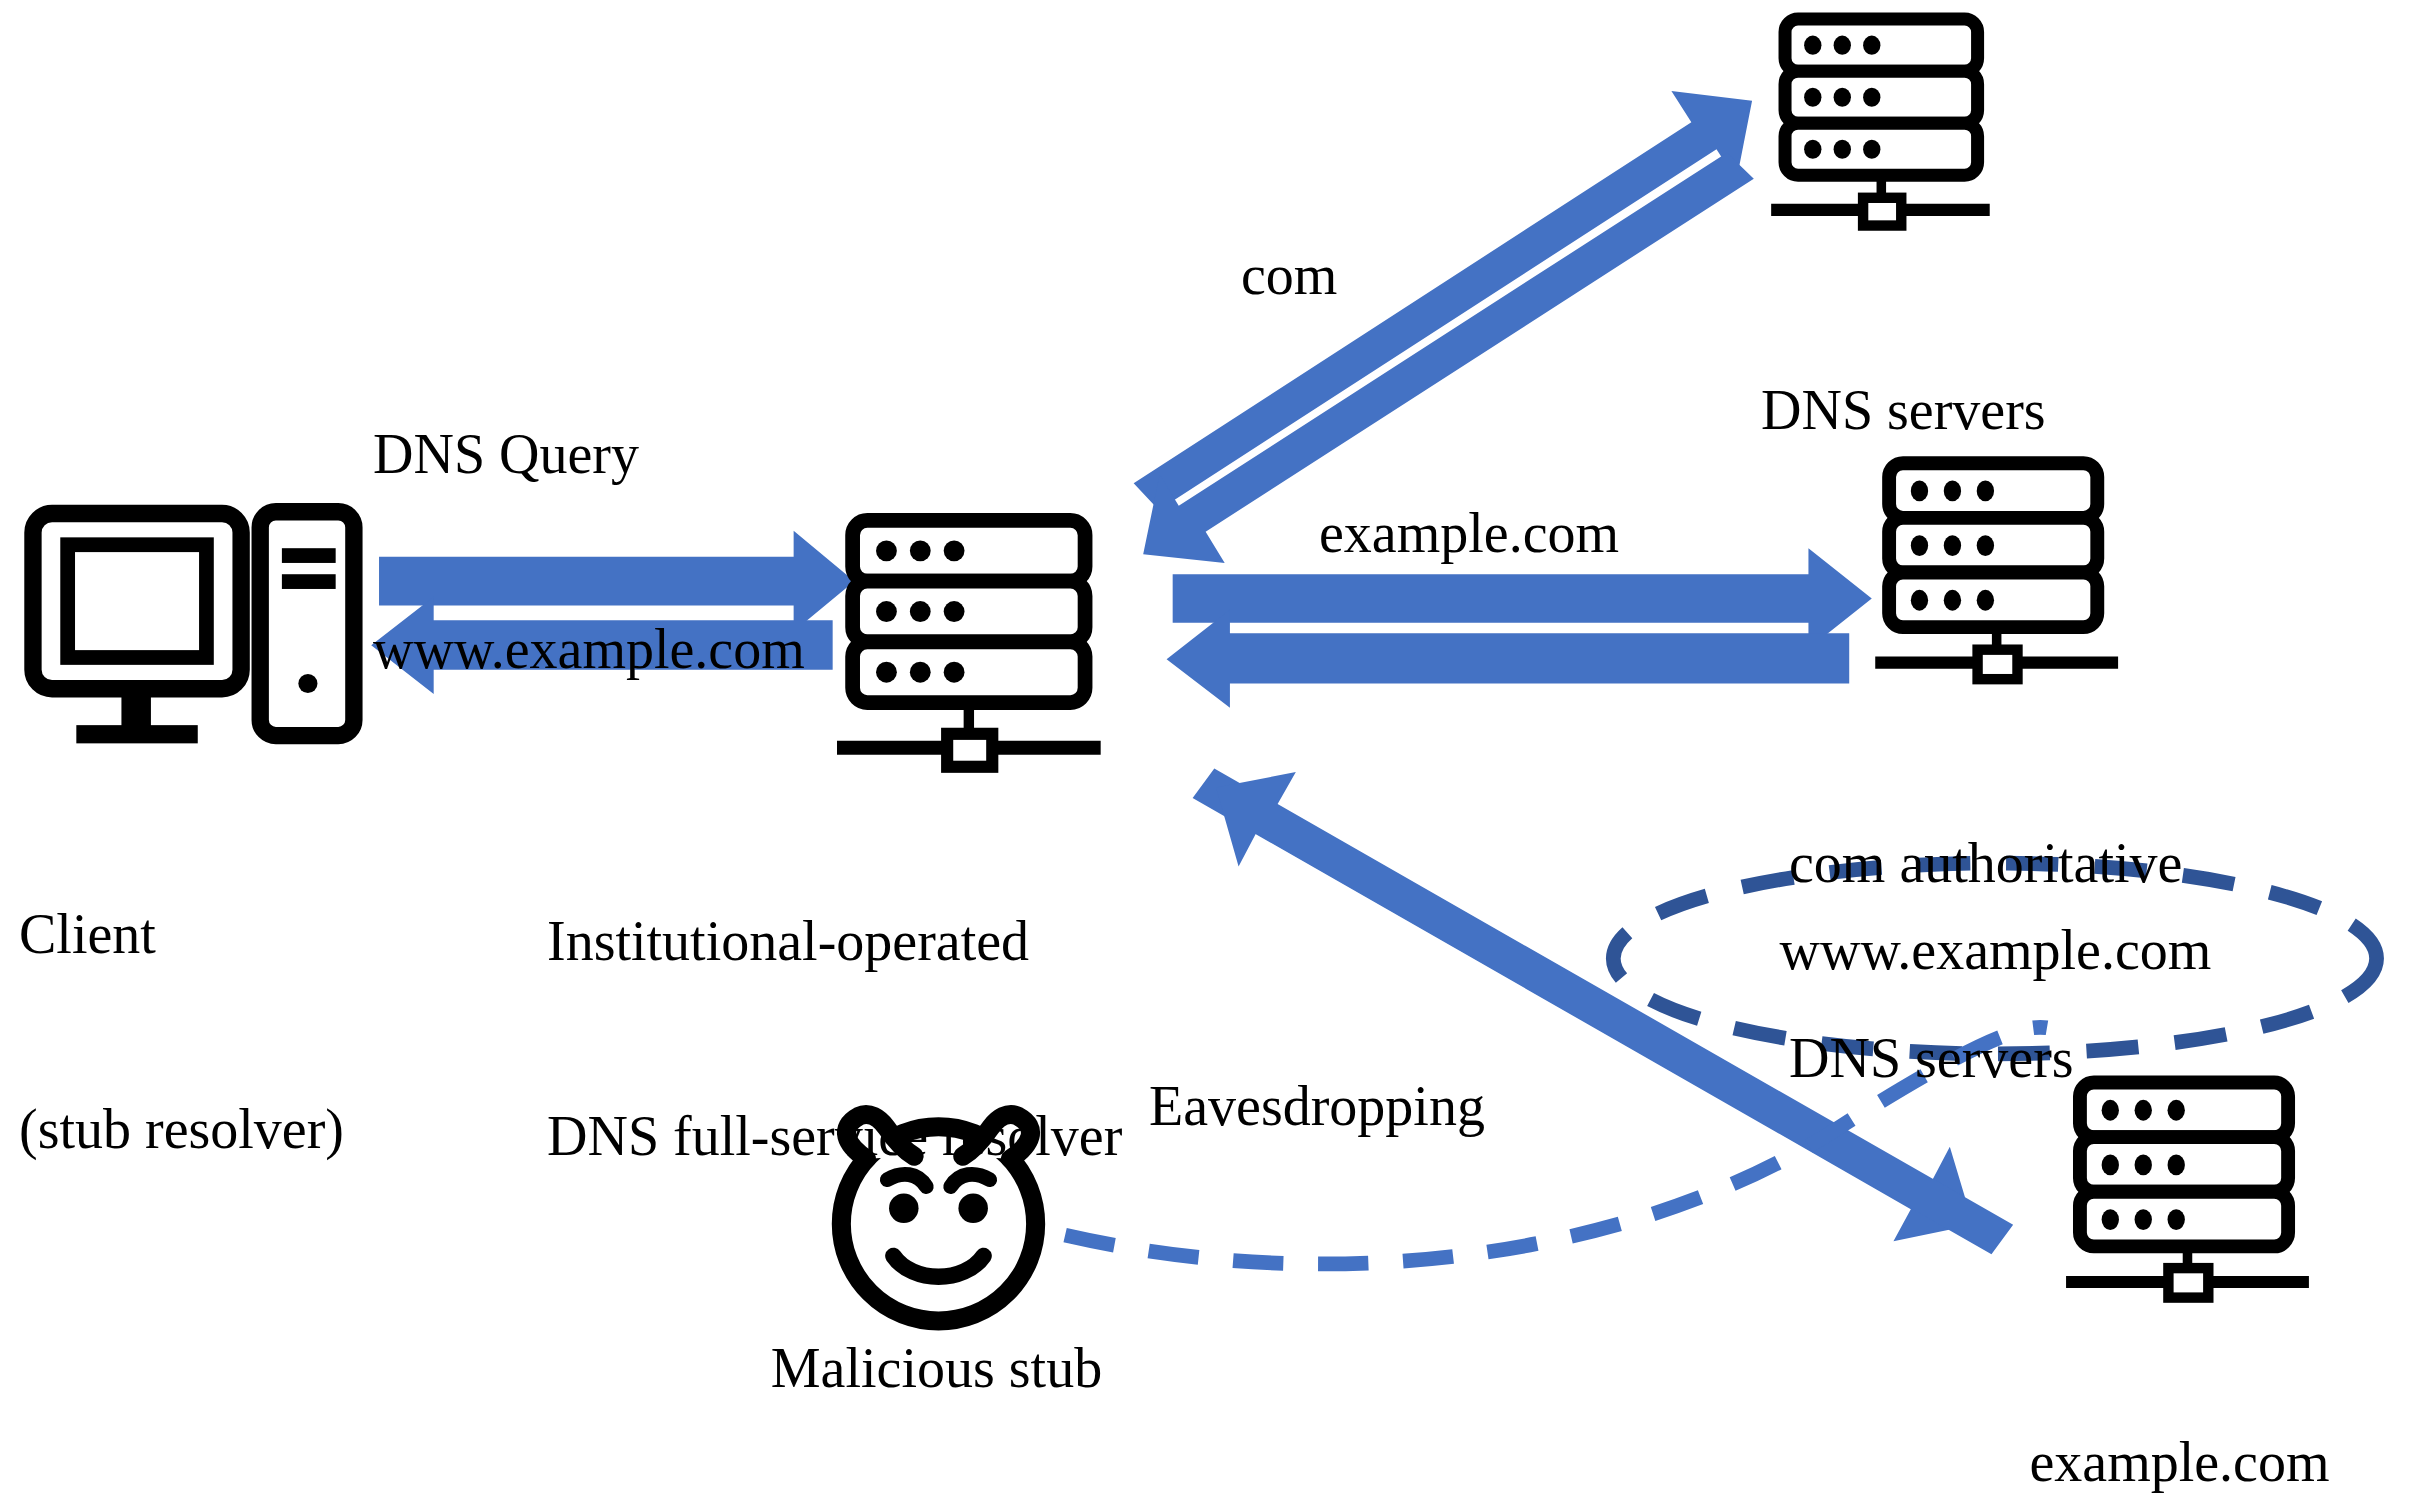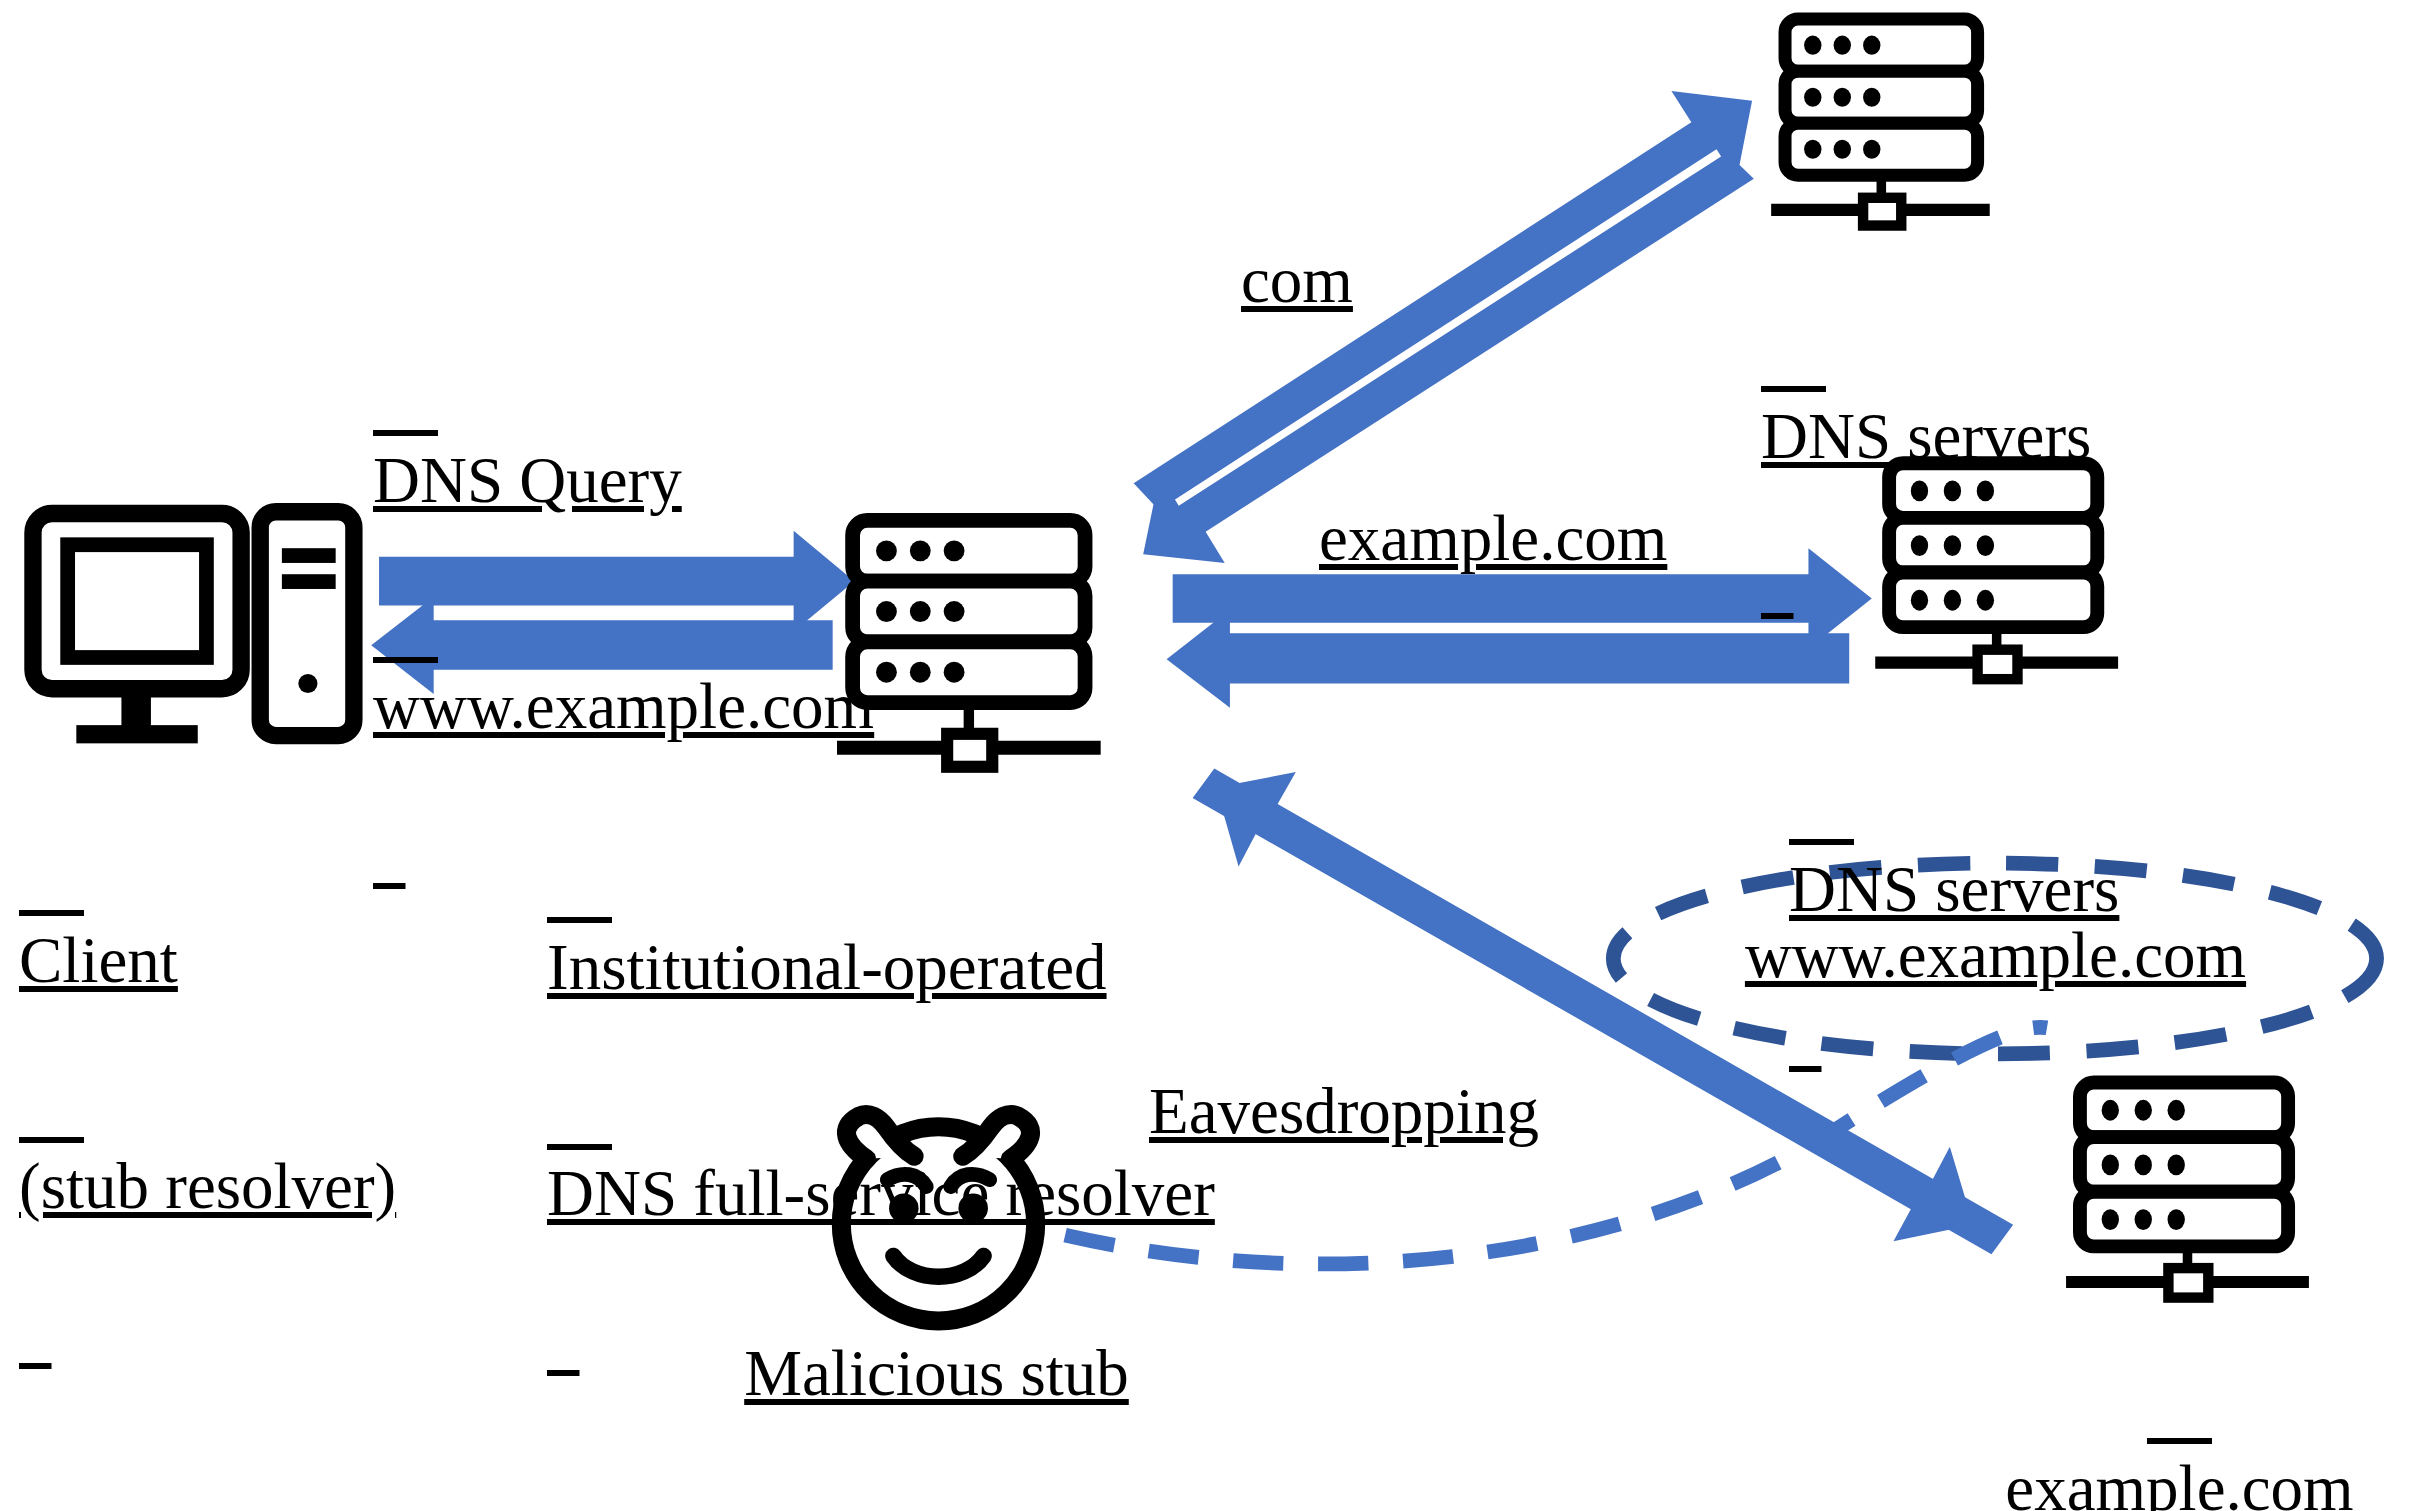--- a/index.html
+++ b/index.html
@@ -25,22 +25,21 @@
     left: 0;
     width: 2413px;
     height: 1511px;
   }
   .lbl {
     position: absolute;
     color: #000000;
     font-family: "Liberation Serif", "DejaVu Serif", serif;
     white-space: pre;
     line-height: 1.16;
-    font-size: 65px;
-    text-decoration: underline;
+    font-size: 56px;
   }
   .lbl.center { text-align: center; }
   .lbl.left { text-align: left; }
 </style>
 </head>
 <body>
 
 <div id="diagram-root">
 
   <svg class="layer" viewBox="0 0 2782 1742">
@@ -265,20 +264,21 @@
   <div class="lbl left" style="left:547px; top:779px; width:833px;">
     <div>Institutional-operated</div>
     <div>DNS full-service resolver</div>
   </div>
 
   <div class="lbl left" style="left:1761px; top:248px; width:607px;">
     <div>DNS servers</div>
   </div>
 
   <div class="lbl left" style="left:1789px; top:701px; width:607px;">
+    <div>com authoritative</div>
     <div>DNS servers</div>
   </div>
 
   <div class="lbl center" style="left:1954px; top:1300px; width:451px;">
     <div>example.com</div>
     
     
   </div>
 
   <div class="lbl center" style="left:685px; top:1336px; width:503px;">Malicious stub</div>

